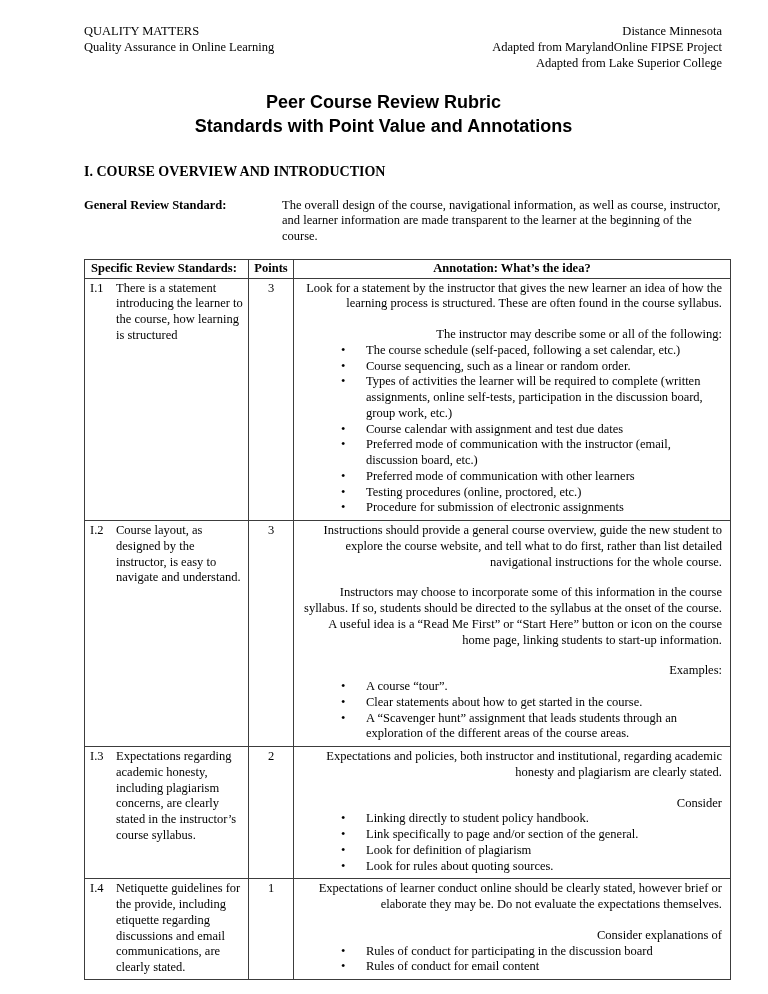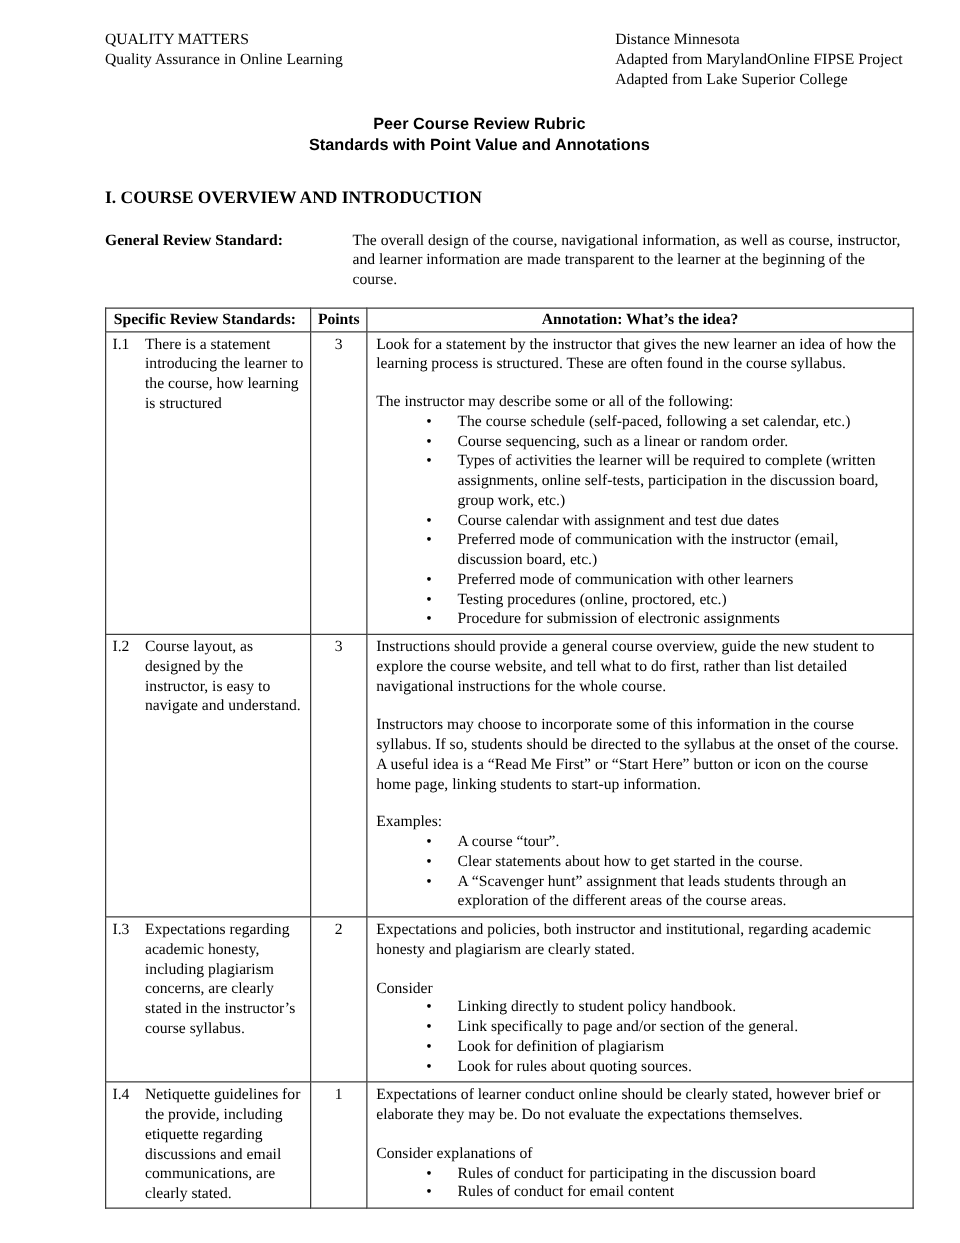--- a/index.html
+++ b/index.html
@@ -12,28 +12,28 @@
     background: #fff;
     color: #000;
     font-family: "Liberation Serif", "DejaVu Serif", serif;
     font-size: 12.5px;
     line-height: 1.26;
     overflow: hidden;
   }
   
   .letterhead { display: flex; justify-content: space-between; align-items: flex-start; }
   .lh-left div, .lh-right div { white-space: nowrap; }
-  .lh-right { }
+  .lh-right { text-align: right; }
   
   .doc-title {
     margin: 20px -45px 0 -84px;  
     text-align: center;
     font-family: "Liberation Sans", "DejaVu Sans", sans-serif;
     font-weight: bold;
-    font-size: 13px;
+    font-size: 18px;
     line-height: 1.3;
   }
   
   .section-heading {
     margin: 25px 0 0 0;
     font-size: 14px;
     font-weight: bold;
   }
   
   .general-row { display: flex; margin-top: 17px; }
@@ -57,21 +57,21 @@
   col.c-ann { width: 437px; }
   th { font-weight: bold; padding: 1px 4px; }
   th.th-std { text-align: left; padding-left: 6px; }
   th.th-pts, th.th-ann { text-align: center; }
   td.std-cell { padding: 2px 4px 2px 5px; }
   .std { display: flex; }
   .std-id { width: 26px; flex: none; }
   .std-text { flex: 1; }
   td.pts-cell { text-align: center; vertical-align: middle; padding: 2px; }
   td.ann-cell { padding: 2px 8px 4px 7px; }
-  .ann-cell p { margin: 0 0 15px 0; }
+  .ann-cell p { margin: 0 0 15px 0; text-align: right; }
   .ann-cell p.lead { margin-bottom: 0; }
   .ann-cell ul { margin: 0; padding: 0; list-style: none; }
   .ann-cell li { position: relative; margin-left: 65px; }
   .ann-cell li::before { content: "\2022"; position: absolute; left: -25px; }
 </style>
 </head>
 <body>
 
 <div class="page">
 

